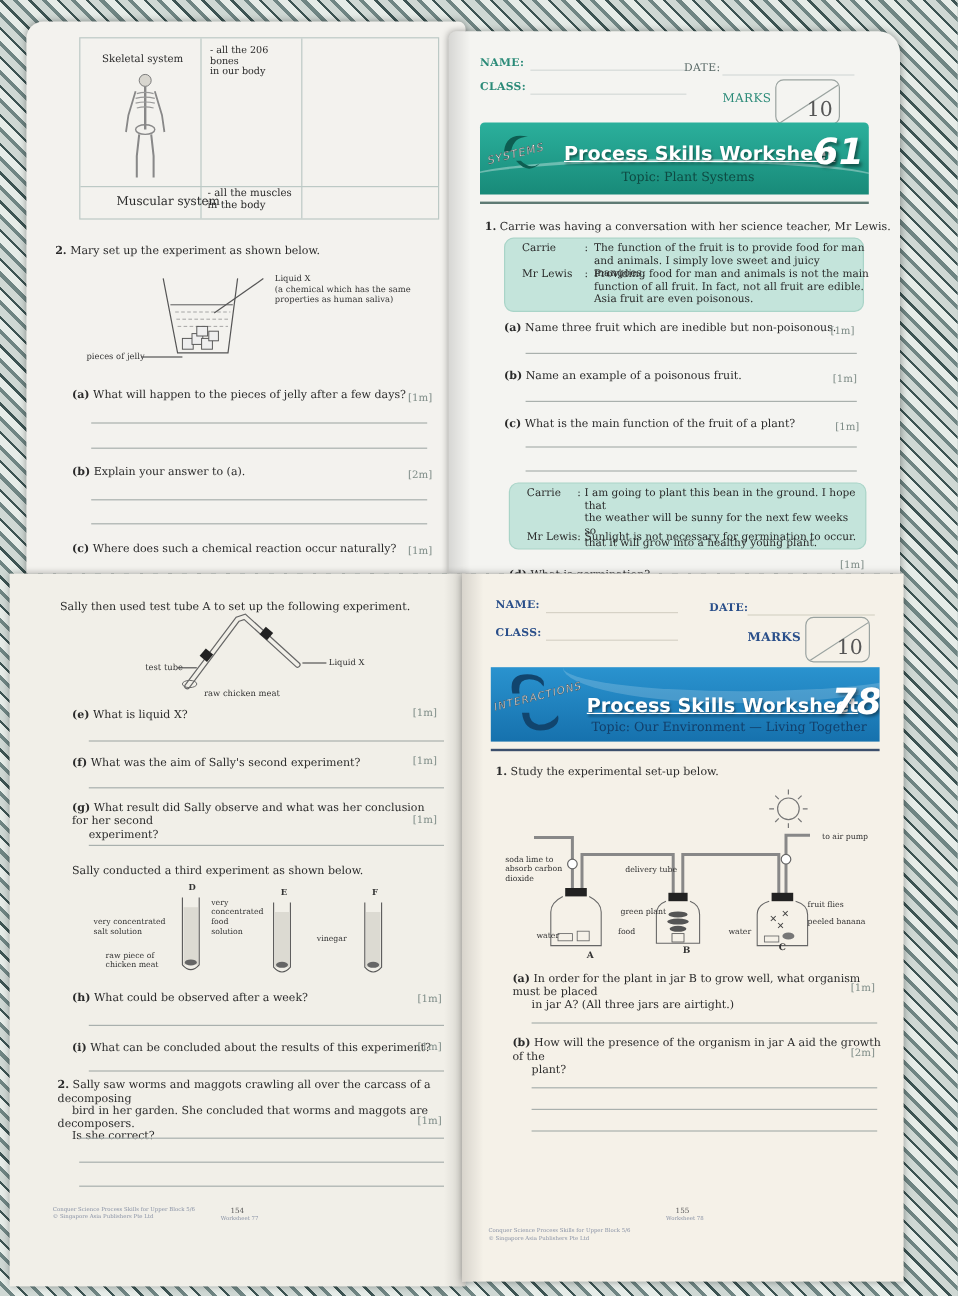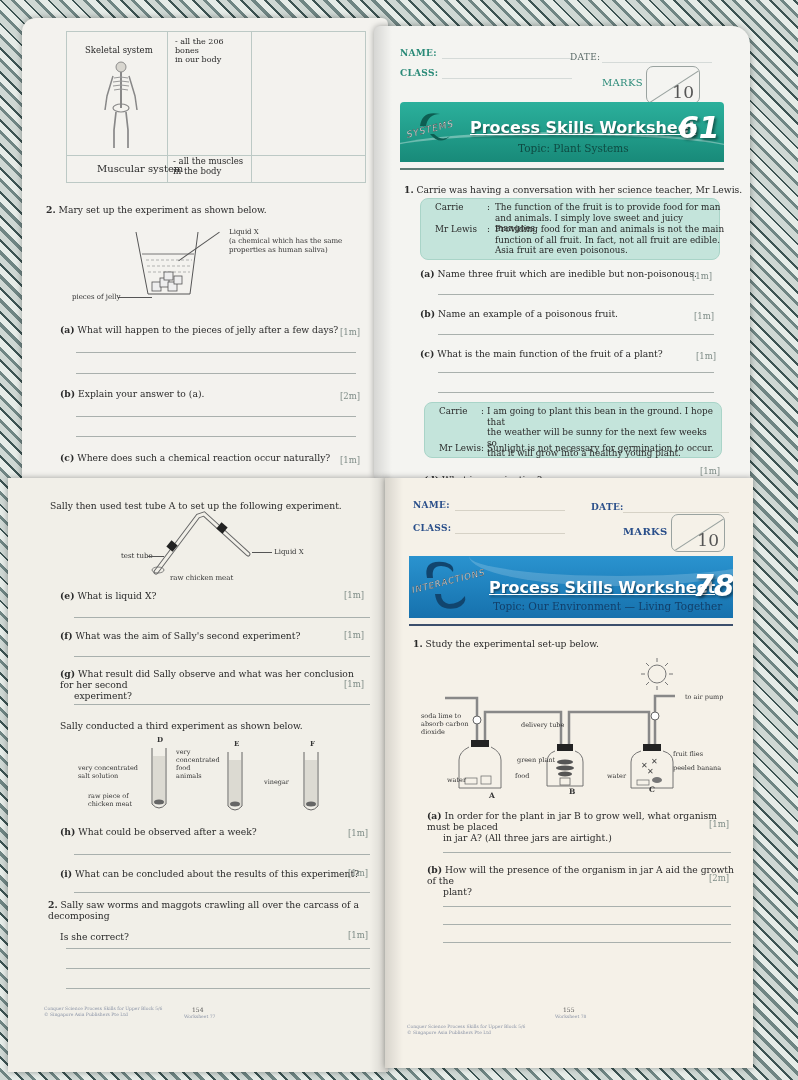--- a/index.html
+++ b/index.html
@@ -271,34 +271,34 @@
       <ellipse cx="163" cy="58" rx="5" ry="2.5"></ellipse>
     </g>
   </svg>
   <div class="abs lbl" style="left:70px;top:286px;font-size:6.5px">very concentrated</div>
   <div class="abs lbl" style="left:70px;top:294px;font-size:6.5px">salt solution</div>
   <div class="abs lbl" style="left:80px;top:314px;font-size:6.5px">raw piece of</div>
   <div class="abs lbl" style="left:80px;top:322px;font-size:6.5px">chicken meat</div>
   <div class="abs lbl" style="left:168px;top:270px;font-size:6.5px">very</div>
   <div class="abs lbl" style="left:168px;top:278px;font-size:6.5px">concentrated</div>
   <div class="abs lbl" style="left:168px;top:286px;font-size:6.5px">food</div>
-  <div class="abs lbl" style="left:168px;top:294px;font-size:6.5px">animals</div>
+  <div class="abs lbl" style="left:168px;top:294px;font-size:6.5px">solution</div>
   <div class="abs lbl" style="left:256px;top:300px;font-size:6.5px">vinegar</div>
 
   <div class="abs q" style="left:52px;top:348px"><b>(h)</b> <span>What could be observed after a week?</span></div>
   <div class="mark" style="left:340px;top:350px">[1m]</div>
   <div class="line" style="left:66px;top:376px;width:296px"></div>
 
   <div class="abs q" style="left:52px;top:390px"><b>(i)</b> <span>What can be concluded about the results of this experiment?</span></div>
   <div class="mark" style="left:340px;top:390px">[1m]</div>
   <div class="line" style="left:66px;top:414px;width:296px"></div>
 
   <div class="abs q" style="left:40px;top:422px;width:330px;line-height:10.5px">
     <b>2.</b> <span>Sally saw worms and maggots crawling all over the carcass of a decomposing</span><br>
-    <br>
+    <span style="padding-left:12px">bird in her garden. She concluded that worms and maggots are decomposers.</span><br>
     <span style="padding-left:12px">Is she correct?</span>
   </div>
   <div class="mark" style="left:340px;top:452px">[1m]</div>
   <div class="line" style="left:58px;top:470px;width:304px"></div>
   <div class="line" style="left:58px;top:490px;width:304px"></div>
   <div class="line" style="left:58px;top:510px;width:304px"></div>
 
   <div class="footer-txt" style="left:36px;top:528px">
     <div>Conquer Science Process Skills for Upper Block 5/6</div>
     <div>© Singapore Asia Publishers Pte Ltd</div>

